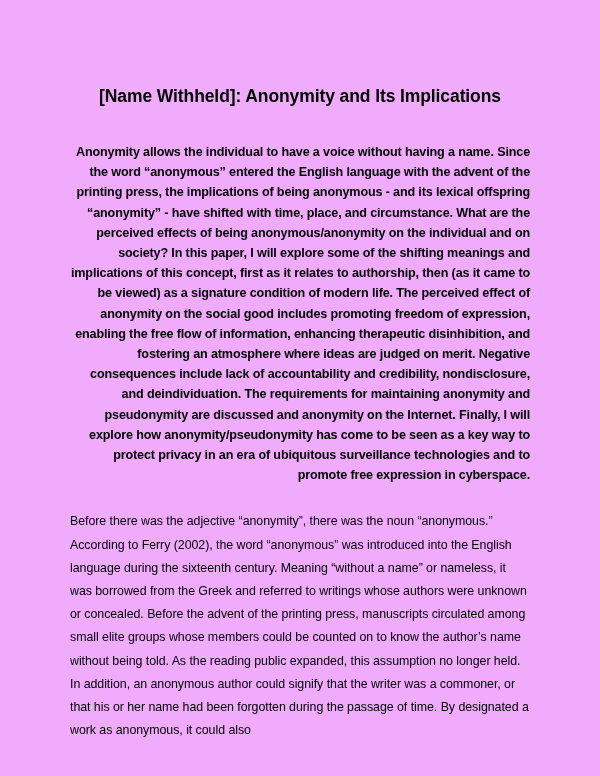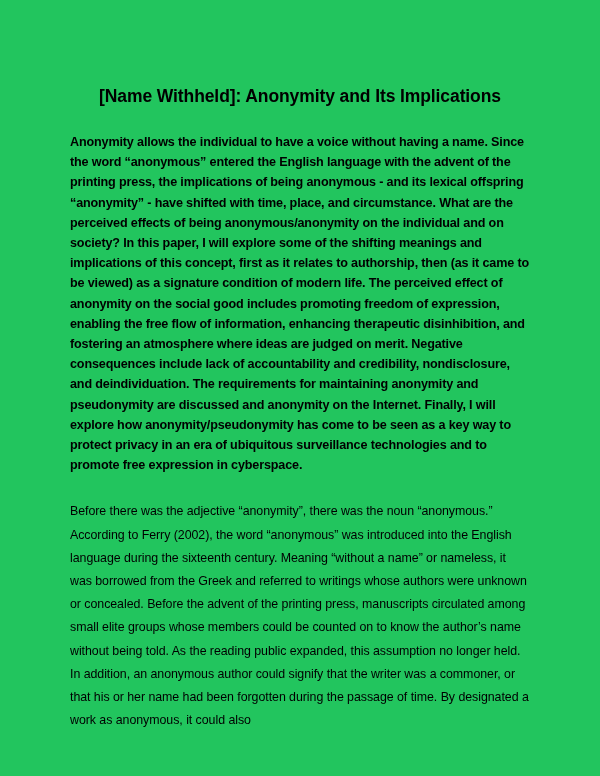--- a/index.html
+++ b/index.html
@@ -11,21 +11,21 @@
     width: 600px;
     height: 776px;
     font-family: "Liberation Sans", sans-serif;
     color: #000000;
     overflow: hidden;
   }
   .page {
     position: relative;
     width: 600px;
     height: 776px;
-    background: #22c55e;
+    background: #f0abfc;
     box-sizing: border-box;
   }
   .content {
     position: absolute;
     left: 70px;
     top: 0;
     width: 460px;
   }
 
   
@@ -56,26 +56,26 @@
     letter-spacing: -0.15px;
   }
   .email-link {
     color: #1a1ae0;
     text-decoration: underline;
     font-weight: bold;
   }
 
   
   .abstract {
-    margin-top: 24px;
+    margin-top: 34px;
     font-size: 12.6px;
     font-weight: bold;
     line-height: 20.2px;
     letter-spacing: -0.15px;
-    text-align: left;
+    text-align: right;
   }
 
   
   .section-heading {
     margin-top: 18px;
     font-size: 12.6px;
     font-weight: bold;
     line-height: 20px;
     letter-spacing: -0.1px;
   }

